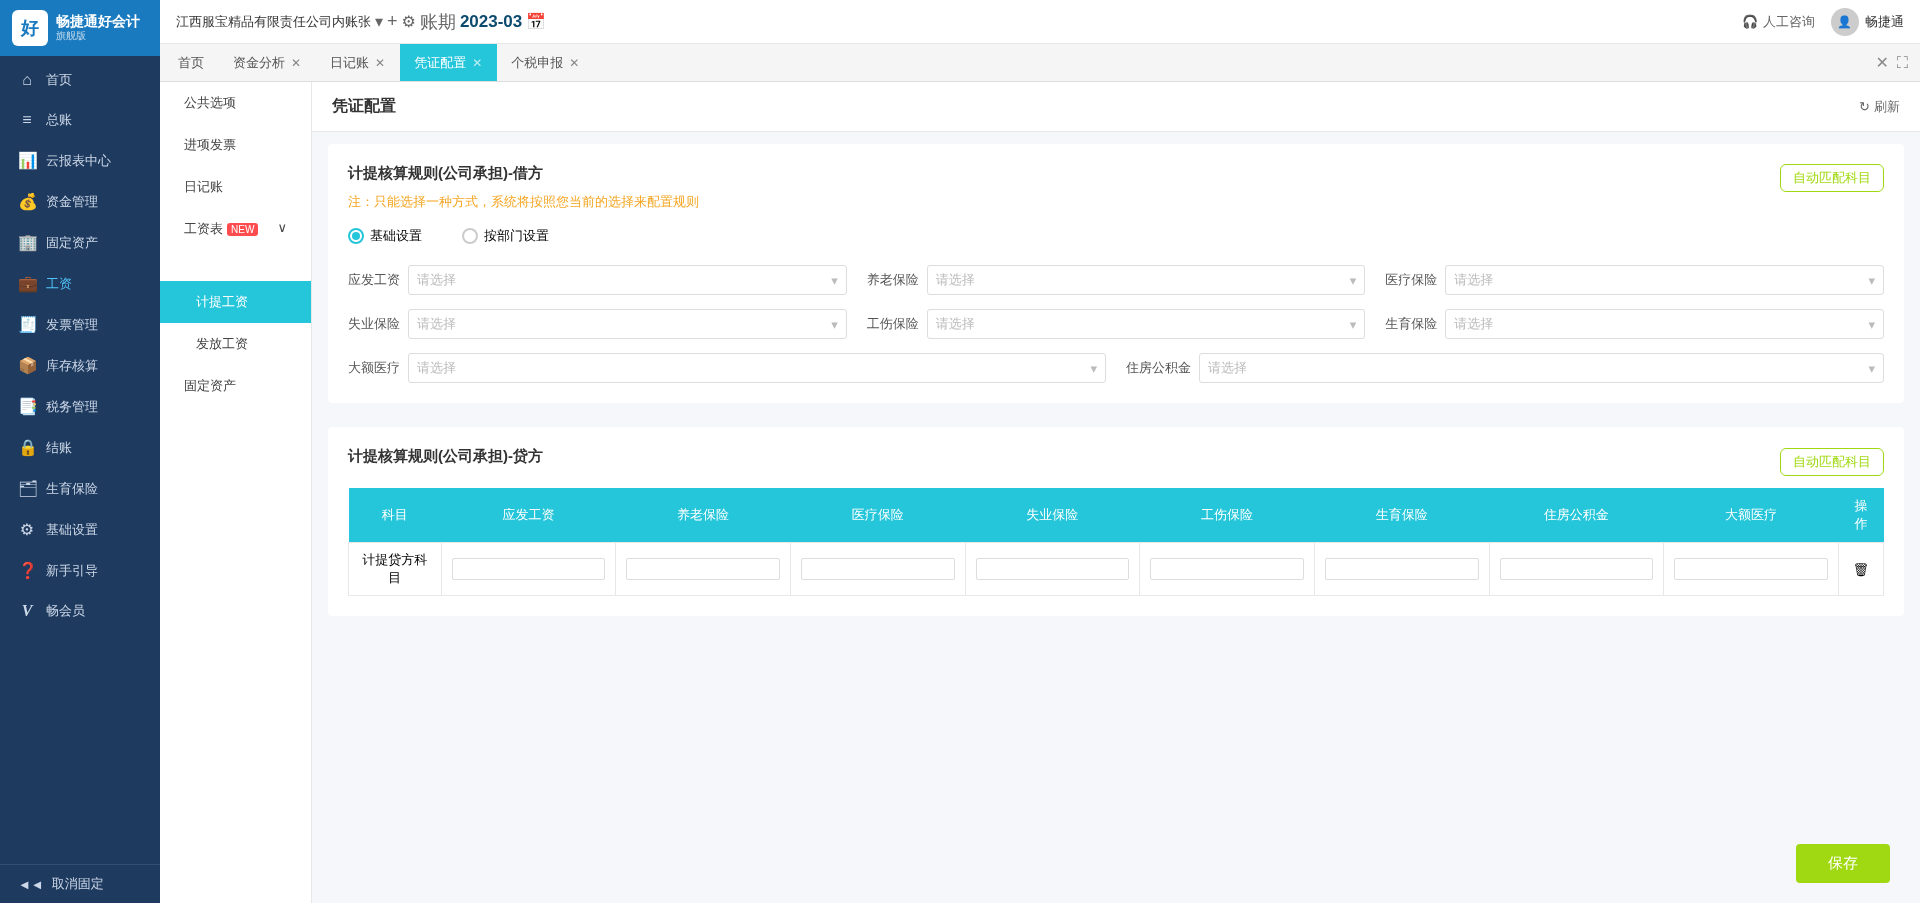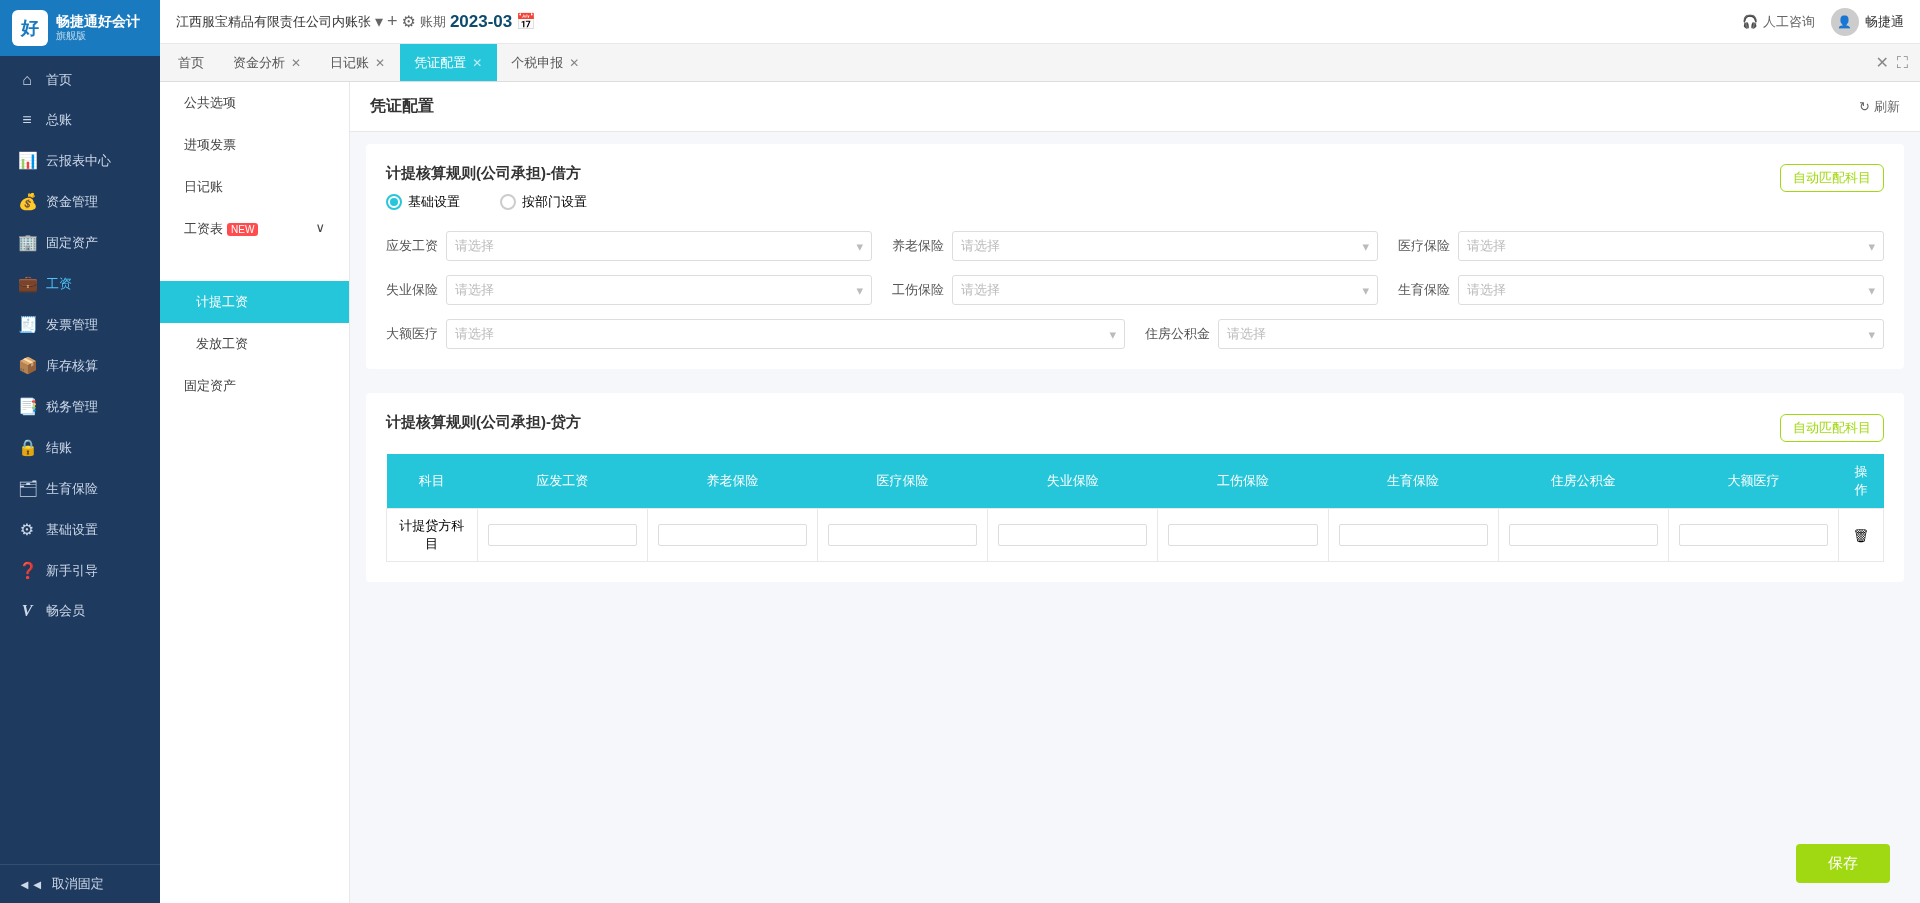--- a/index.html
+++ b/index.html
@@ -64,21 +64,21 @@
       padding: 0 16px;
       height: 44px;
       display: flex;
       align-items: center;
       justify-content: space-between;
       flex-shrink: 0;
     }
     .topbar-left { display: flex; align-items: center; gap: 4px; }
     .company-name { font-size: 13px; color: #333; }
     .topbar-icon { cursor: pointer; color: #666; font-size: 16px; }
-    .period-label { color: #666; font-size: 13px; }
+    .period-label { color: #666; font-size: 18px; }
     .period-value { color: #0c4a6e; font-weight: bold; font-size: 17px; }
     .topbar-right { display: flex; align-items: center; gap: 16px; }
     .topbar-service { display: flex; align-items: center; gap: 4px; color: #666; font-size: 13px; cursor: pointer; }
     .topbar-user { display: flex; align-items: center; gap: 6px; color: #333; font-size: 13px; cursor: pointer; }
     .avatar { width: 28px; height: 28px; border-radius: 50%; background: #ccc; display: flex; align-items: center; justify-content: center; font-size: 12px; color: white; }
 
     
     .tabs-bar {
       background: #f5f5f5;
       border-bottom: 1px solid #ddd;
@@ -110,21 +110,21 @@
 
     
     .page-content {
       flex: 1;
       display: flex;
       overflow: hidden;
     }
 
     
     .left-menu {
-      width: 190px;
+      width: 152px;
       background: white;
       border-right: 1px solid #e8e8e8;
       overflow-y: auto;
       flex-shrink: 0;
     }
     .left-menu-item {
       padding: 12px 24px;
       cursor: pointer;
       color: #444;
       font-size: 13px;
@@ -421,20 +421,21 @@
         <span class="page-title">凭证配置</span>
         <div class="refresh-btn">
           <span>↻</span>
           <span>刷新</span>
         </div>
       </div>
 
       <div class="section">
         <button class="auto-match-btn">自动匹配科目</button>
         <div class="section-title">计提核算规则(公司承担)-借方</div>
+        <div class="section-note">注：只能选择一种方式，系统将按照您当前的选择来配置规则</div>
 
         <div class="radio-group">
           <label class="radio-item">
             <div class="radio-dot checked"></div>
             <span>基础设置</span>
           </label>
           <label class="radio-item">
             <div class="radio-dot"></div>
             <span>按部门设置</span>
           </label>

